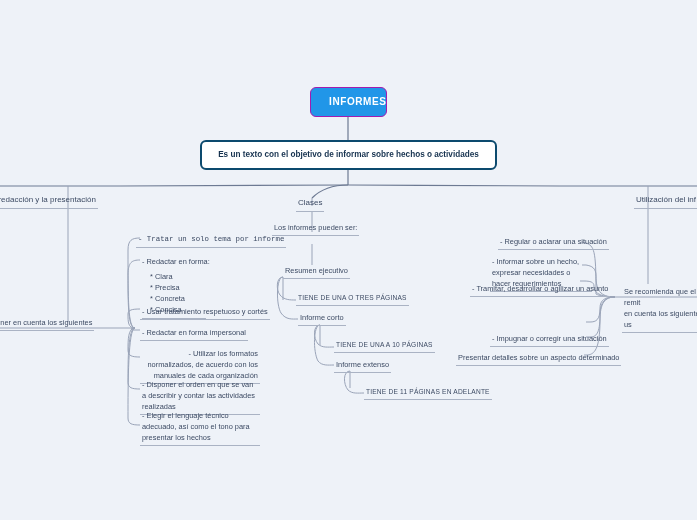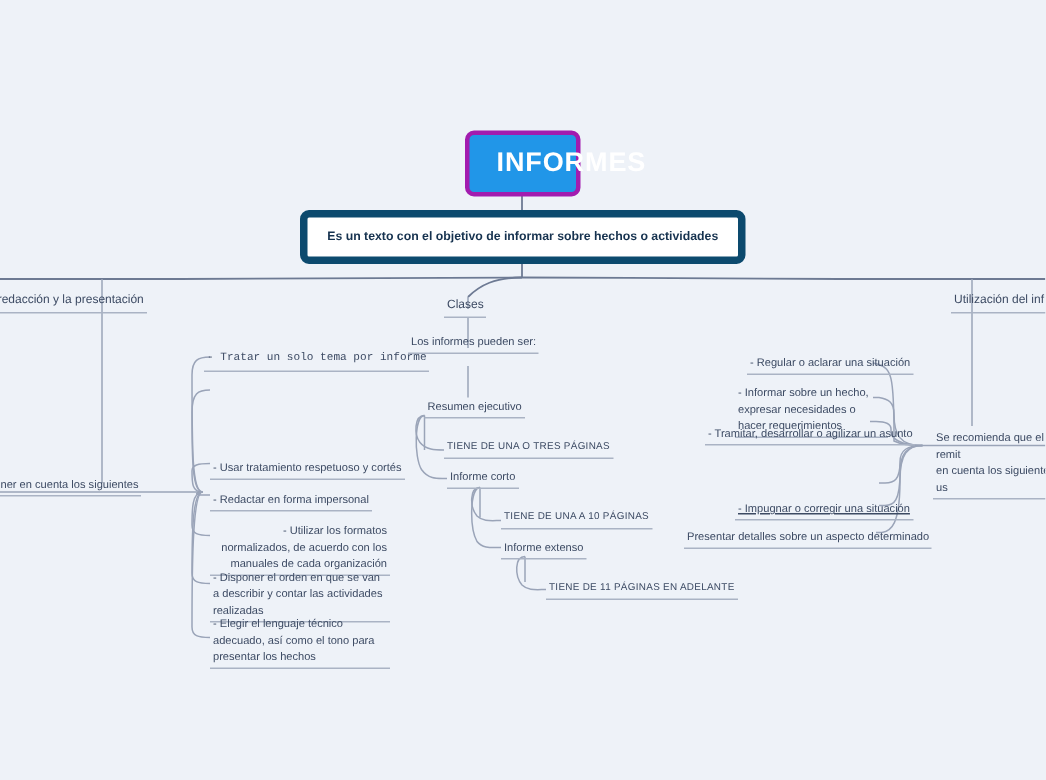--- a/index.html
+++ b/index.html
@@ -31,37 +31,37 @@
   }
   svg#wires .thick {
     stroke: #6d7a93;
     stroke-width: 1.2;
   }
 
   
   .root-node {
     position: absolute;
     background: #2196e8;
-    border: 3px solid #a21caf;
+    border: 1px solid #a21caf;
     border-radius: 6px;
     color: #ffffff;
     font-weight: bold;
-    font-size: 18px;
+    font-size: 10px;
     letter-spacing: 0.6px;
     text-align: center;
     padding: 8px 18px 9px 18px;
     box-sizing: border-box;
     white-space: nowrap;
   }
 
   
   .def-node {
     position: absolute;
     background: #ffffff;
-    border: 5px solid #0c4a6e;
+    border: 2px solid #0c4a6e;
     border-radius: 6px;
     color: #16324f;
     font-weight: bold;
     font-size: 8.2px;
     line-height: 1.45;
     text-align: center;
     padding: 7px 10px;
     box-sizing: border-box;
   }
 
@@ -155,20 +155,29 @@
   <div class="def-node" style="left:200px; top:140px; width:297px;">
     <div>Es un texto con el objetivo de informar sobre hechos o actividades</div>
   </div>
 
   <div class="u-node hdr" style="left:-12px; top:193px;">la redacción y la presentación</div>
 
   <div class="u-node" style="left:-14px; top:316px;">n tener en cuenta los siguientes</div>
 
   <div class="u-node" style="left:136px; top:233px;font-family:Liberation Mono, monospace;">- Tratar un solo tema por informe</div>
 
+  <div class="u-node bullets" style="left:140px; top:255px; width:68px;">
+    <span class="bgrp">
+      <span style="display:block;">- Redactar en forma:</span>
+      <span class="bl" style="margin-top:4px;">* Clara</span>
+      <span class="bl">* Precisa</span>
+      <span class="bl">* Concreta</span>
+      <span class="bl">* Concisa</span>
+    </span>
+  </div>
 
   <div class="u-node" style="left:140px; top:305px;">- Usar tratamiento respetuoso y cortés</div>
 
   <div class="u-node" style="left:140px; top:326px;">- Redactar en forma impersonal</div>
 
   <div class="u-node wrap" style="left:140px; top:347px; width:120px;text-align:right;">- Utilizar los formatos normalizados, de acuerdo con los manuales de cada organización</div>
 
   <div class="u-node wrap" style="left:140px; top:378px; width:120px;">- Disponer el orden en que se van a describir y contar las actividades realizadas</div>
 
   <div class="u-node wrap" style="left:140px; top:409px; width:120px;">- Elegir el lenguaje técnico adecuado, así como el tono para presentar los hechos</div>
@@ -196,17 +205,17 @@
     <span style="display:block;">en cuenta los siguientes us</span>
   </div>
 
   <div class="u-node" style="left:498px; top:235px;text-align:right;">- Regular o aclarar una situación</div>
 
   <div class="u-node wrap" style="left:490px; top:255px; width:102px;">- Informar sobre un hecho, expresar necesidades o hacer requerimientos</div>
 
   <div class="u-node" style="left:470px; top:282px;">- Tramitar, desarrollar o agilizar un asunto</div>
 
 
-  <div class="u-node" style="left:490px; top:332px;text-decoration:underline;">- Impugnar o corregir una situación</div>
+  <div class="u-node" style="left:490px; top:332px;">- Impugnar o corregir una situación</div>
 
   <div class="u-node" style="left:456px; top:351px;">Presentar detalles sobre un aspecto determinado</div>
 
 </div>
 
 </body></html>

